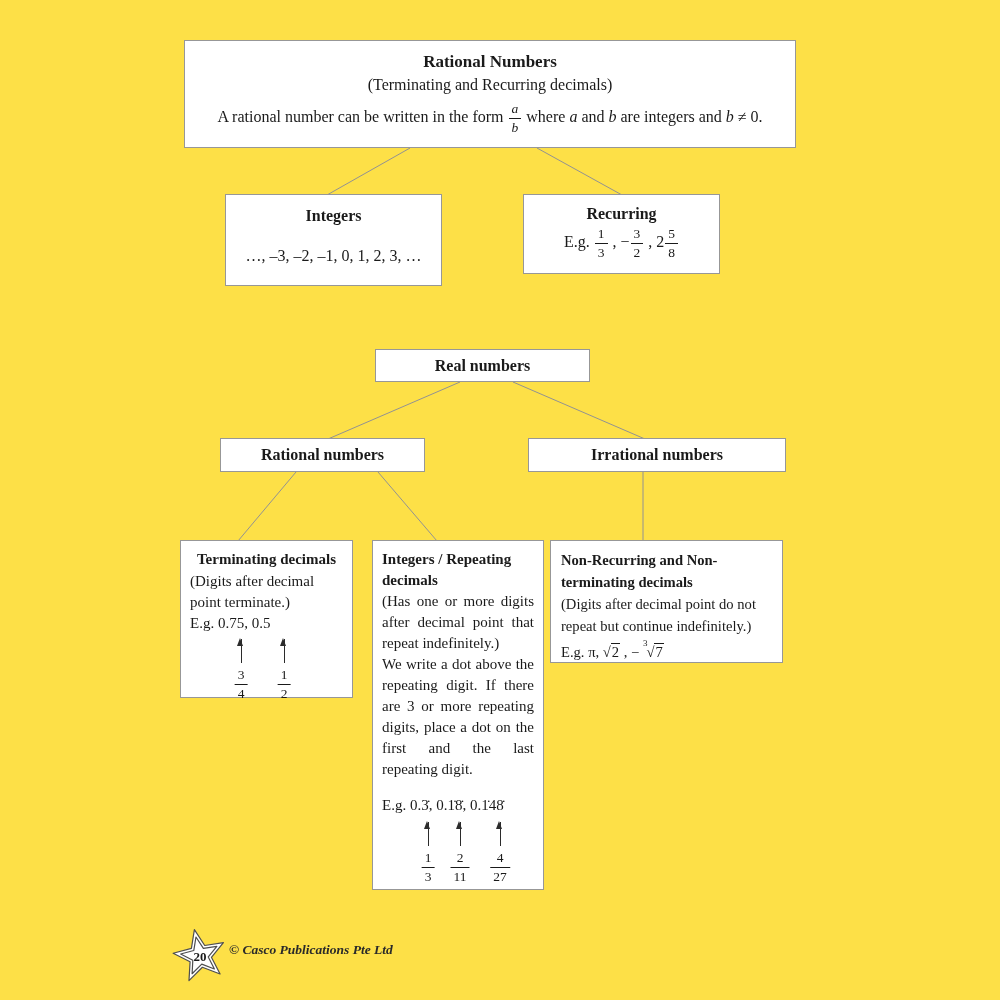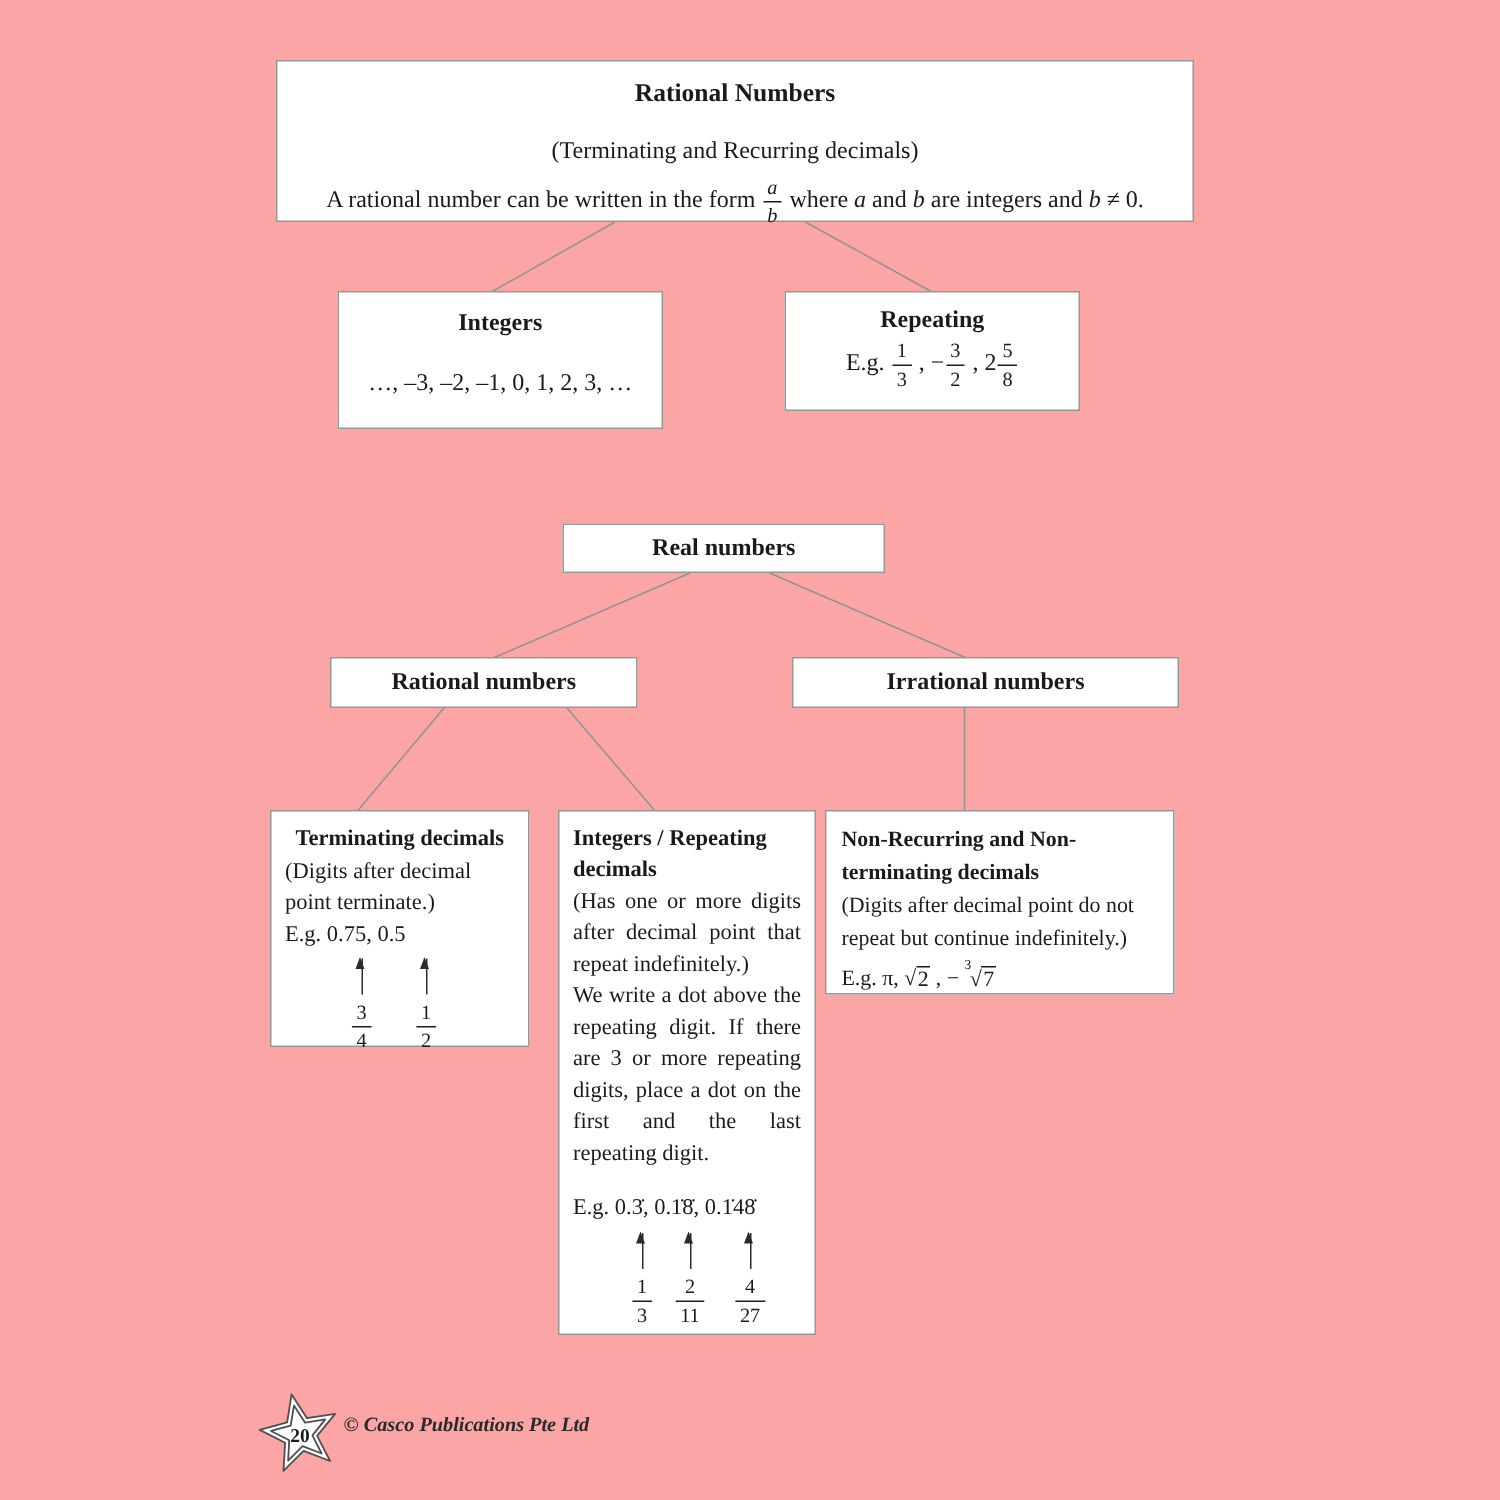--- a/index.html
+++ b/index.html
@@ -1,17 +1,17 @@
 <!DOCTYPE html>
 <html><head>
 <meta charset="utf-8">
 <style>
   html,body { margin:0; padding:0; background:#ffffff; }
   .page {
-    position:relative; width:1000px; height:1000px; background:#fca5a5;
+    position:relative; width:1000px; height:1000px; background:#fde047;
     font-family:"Liberation Serif","DejaVu Serif",serif; color:#1a1a1a;
     overflow:hidden;
   }
   .lines { position:absolute; left:0; top:0; }
   .box {
     position:absolute; box-sizing:border-box; background:#ffffff;
     border:1px solid #979797;
   }
   .cc { display:flex; flex-direction:column; align-items:center; }
   .t-big   { font-weight:bold; font-size:17px; }
@@ -61,31 +61,31 @@
     <line x1="537" y1="148" x2="622" y2="195" stroke="#929292" stroke-width="1"></line>
     <line x1="460" y1="382" x2="328" y2="439" stroke="#929292" stroke-width="1"></line>
     <line x1="513" y1="382" x2="645" y2="439" stroke="#929292" stroke-width="1"></line>
     <line x1="296" y1="472" x2="238" y2="541" stroke="#929292" stroke-width="1"></line>
     <line x1="378" y1="472" x2="437" y2="541" stroke="#929292" stroke-width="1"></line>
     <line x1="643" y1="472" x2="643" y2="541" stroke="#929292" stroke-width="1"></line>
   </svg>
 
   <div class="box cc" style="left:184px; top:40px; width:612px; height:108px; padding-top:11px;">
     <div class="t-big">Rational Numbers</div>
-    <div class="t-mid" style="margin-top:20px;">(Terminating and Recurring decimals)</div>
+    <div class="t-mid" style="margin-top:4px;">(Terminating and Recurring decimals)</div>
     <div class="t-mid" style="margin-top:7px;">A rational number can be written in the form <span class="fr fri"><span class="n">a</span><span class="d">b</span></span> where <i>a</i> and <i>b</i> are integers and <i>b</i> ≠ 0.</div>
   </div>
 
   <div class="box cc" style="left:225px; top:194px; width:217px; height:92px; padding-top:12px;">
     <div class="t-bold16">Integers</div>
     <div class="t-mid" style="margin-top:22px;">…, –3, –2, –1, 0, 1, 2, 3, …</div>
   </div>
 
   <div class="box cc" style="left:523px; top:194px; width:197px; height:80px; padding-top:10px;">
-    <div class="t-bold16">Repeating</div>
+    <div class="t-bold16">Recurring</div>
     <div class="t-mid" style="margin-top:3px;">E.g. <span class="fr"><span class="n">1</span><span class="d">3</span></span> , −<span class="fr"><span class="n">3</span><span class="d">2</span></span> , 2<span class="fr"><span class="n">5</span><span class="d">8</span></span></div>
   </div>
 
   <div class="box mini" style="left:375px; top:349px; width:215px; height:33px;">
     <span>Real numbers</span>
   </div>
 
   <div class="box mini" style="left:220px; top:438px; width:205px; height:34px;">
     <span>Rational numbers</span>
   </div>

